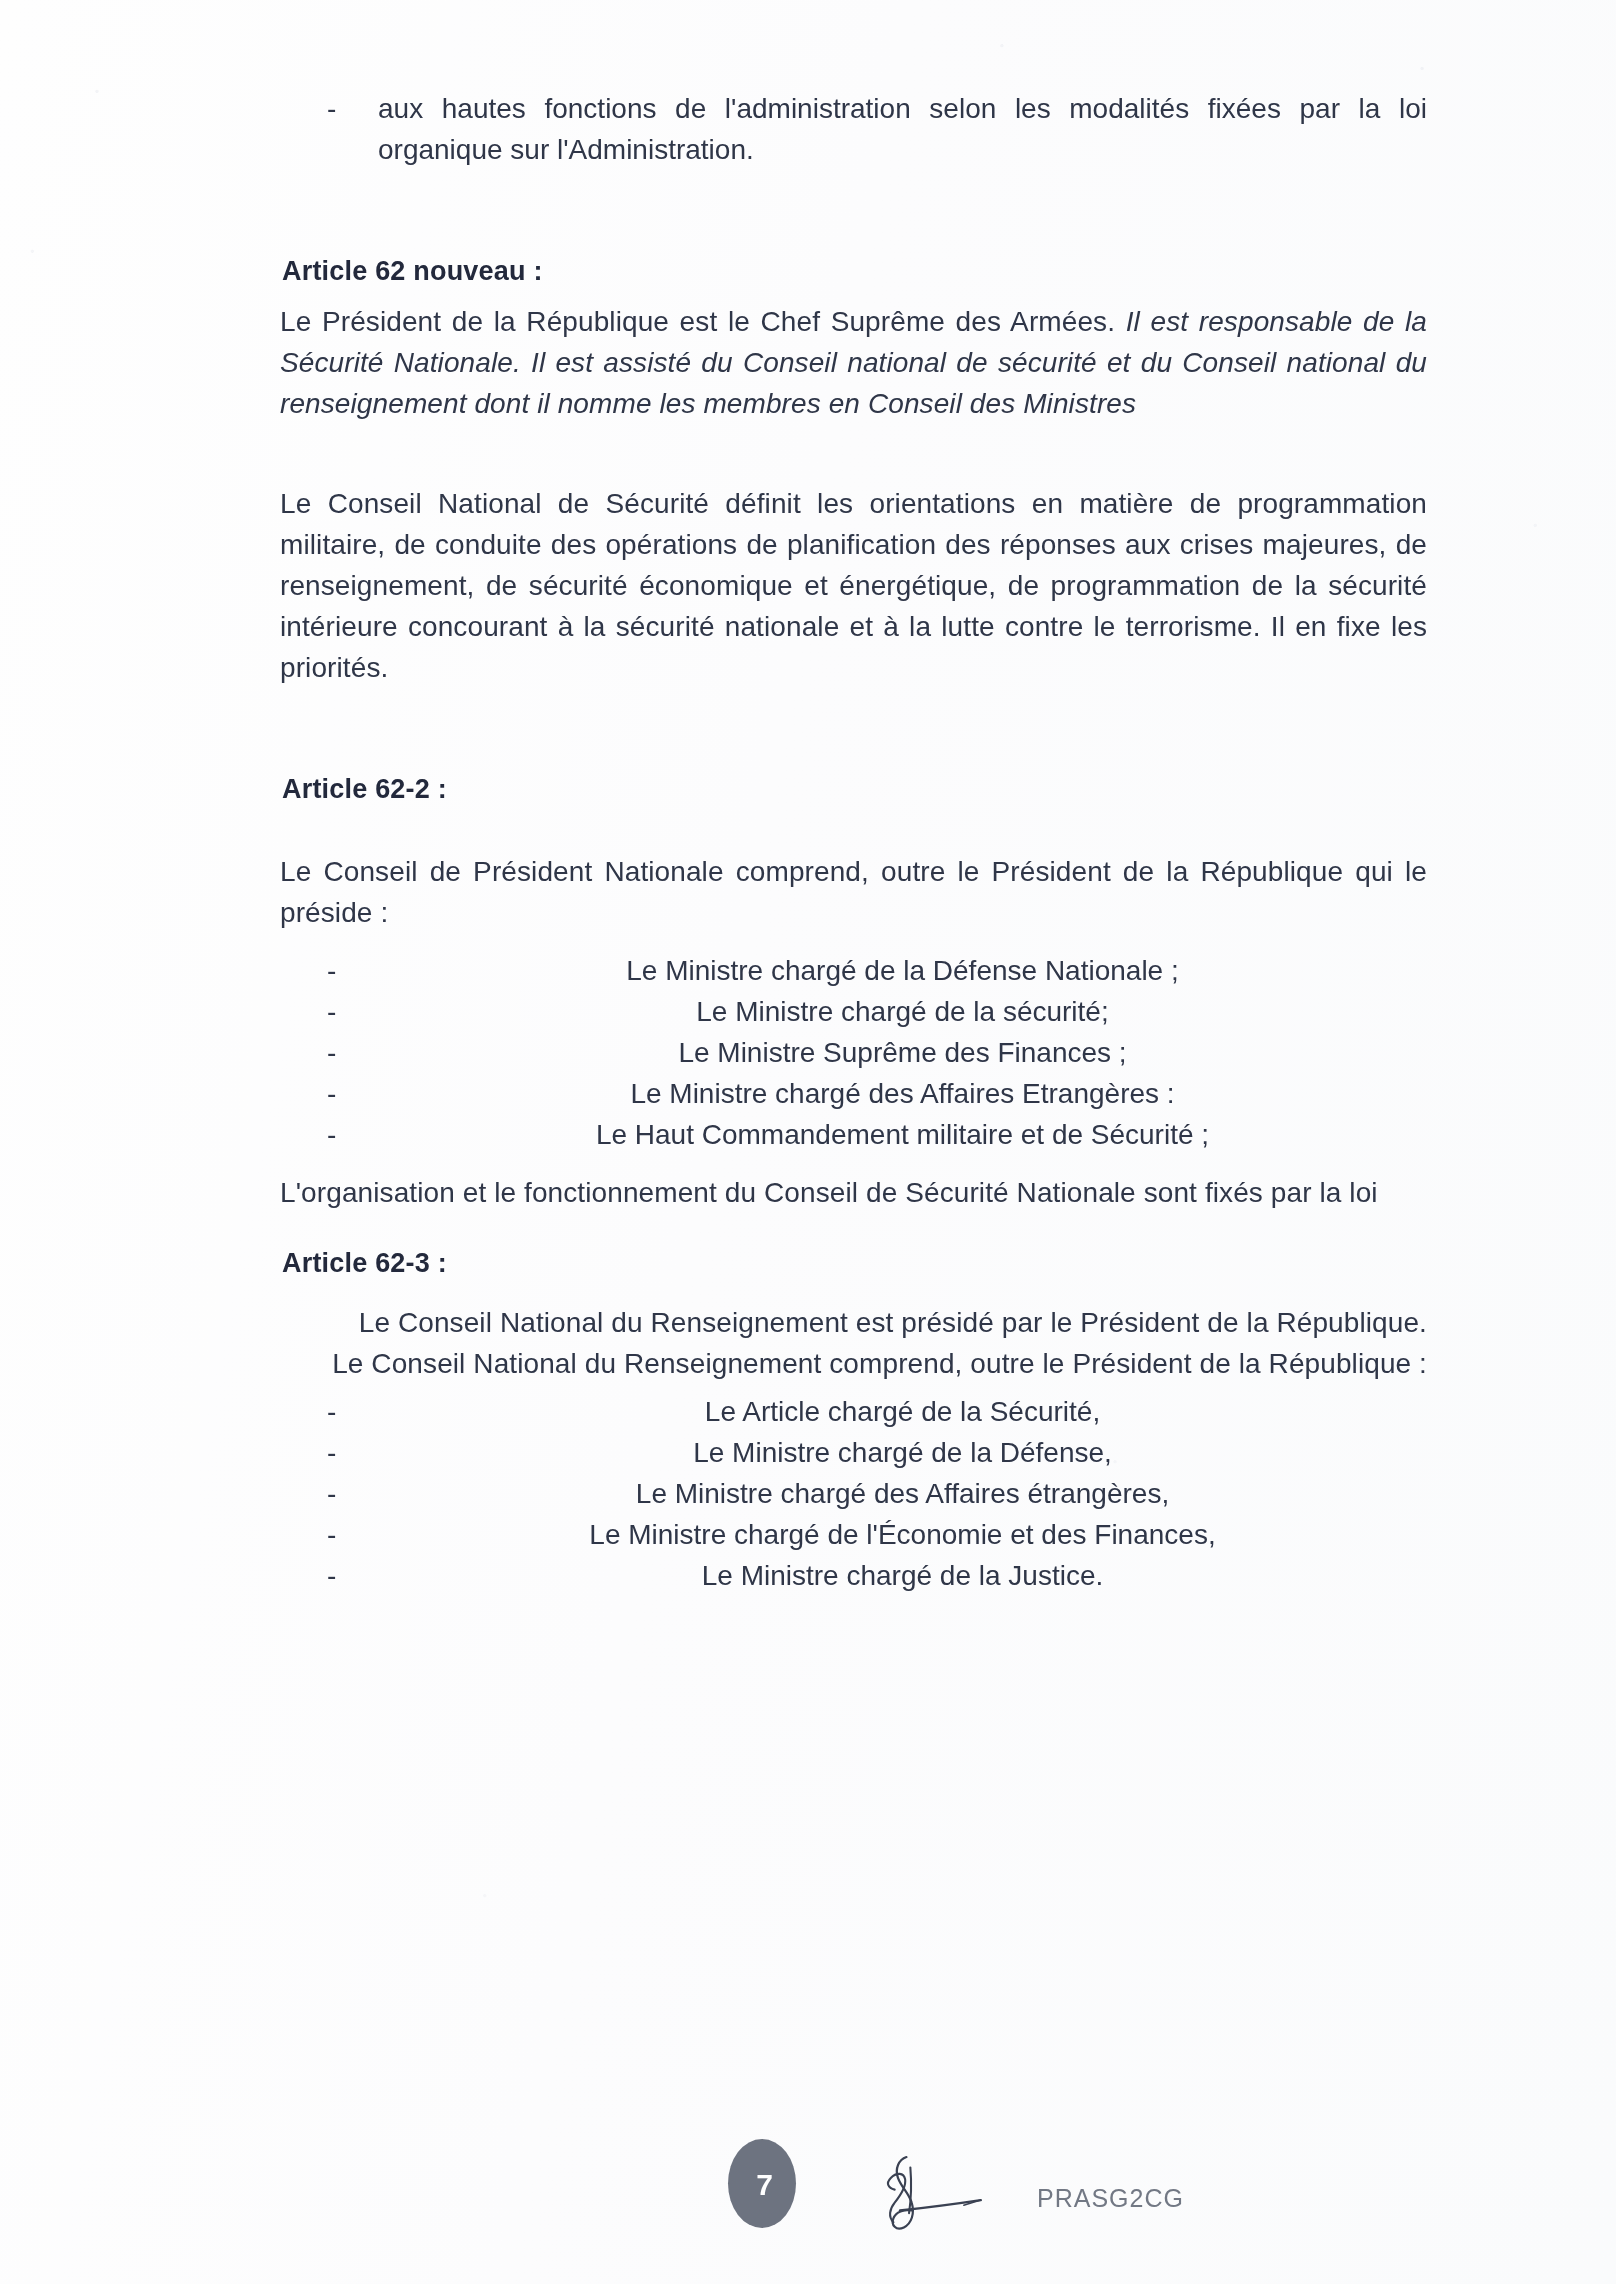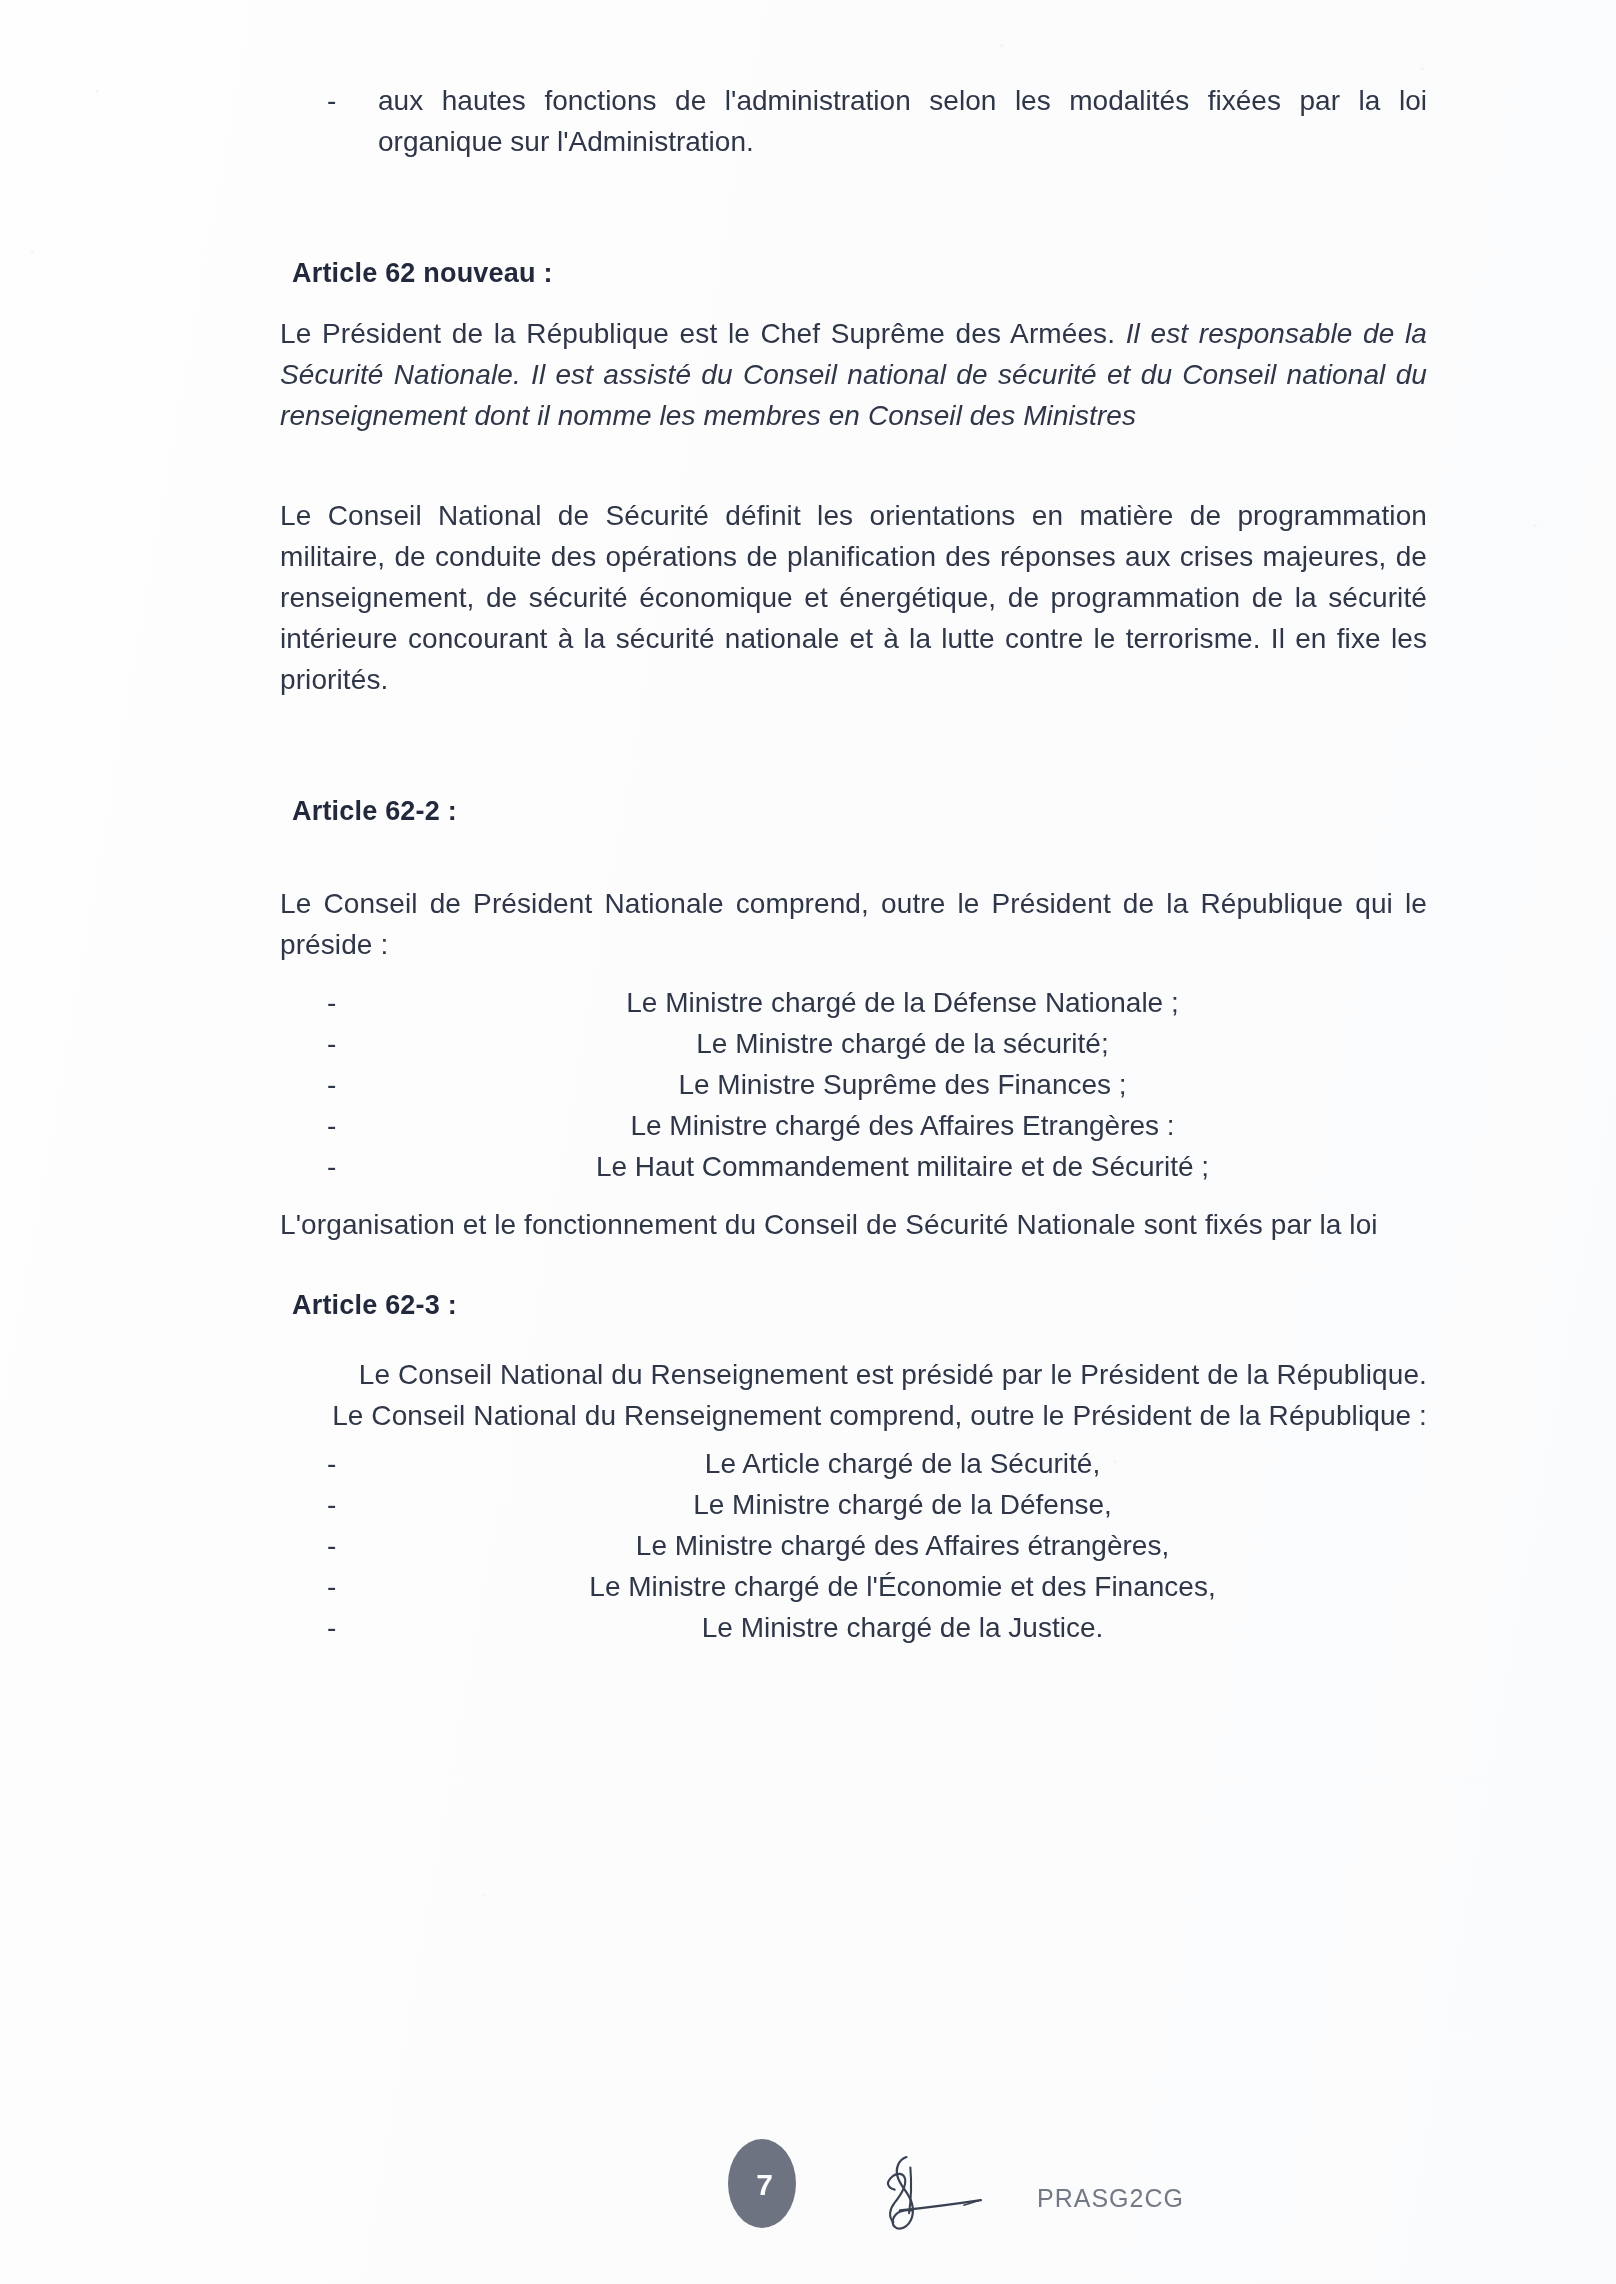--- a/index.html
+++ b/index.html
@@ -32,41 +32,41 @@
       radial-gradient(circle at 95% 23%,rgba(150,160,185,.08) 0 1.3px, transparent 2px),
       radial-gradient(circle at 69% 64%,rgba(150,160,185,.07) 0 1.3px, transparent 2px),
       radial-gradient(circle at 30% 83%,rgba(150,160,185,.07) 0 1.3px, transparent 2px),
       linear-gradient(100deg, #ffffff 0%, #fdfdfe 45%, #fbfcfd 100%);
     mix-blend-mode: multiply;
   }
 
   #content {
     position: absolute;
     left: 280px;
-    top: 0;
+    top: 8px;
     width: 1147px;
   }
 
   .body-text {
     font-size: 28px;
     line-height: 41px;
     letter-spacing: 0.1px;
     text-align: justify;
     margin: 0;
     color: #2f3648;
     font-weight: 400;
   }
 
   .body-text.no-justify { text-align: right; }
 
   .heading {
     font-size: 27px;
     line-height: 39px;
     font-weight: 700;
-    margin: 12px;
+    margin: 2px;
     color: #23293c;
     letter-spacing: 0.2px;
   }
 
   .italic-run {
     font-style: italic;
   }
 
   
   ul.dash-list {

